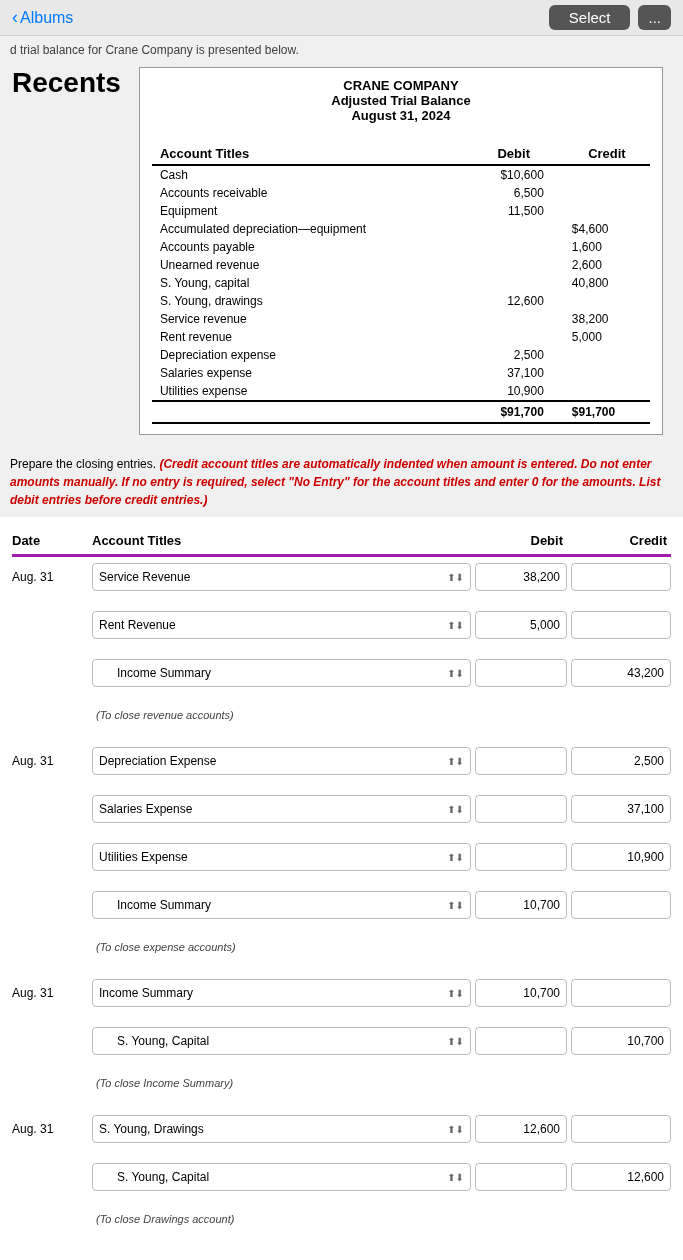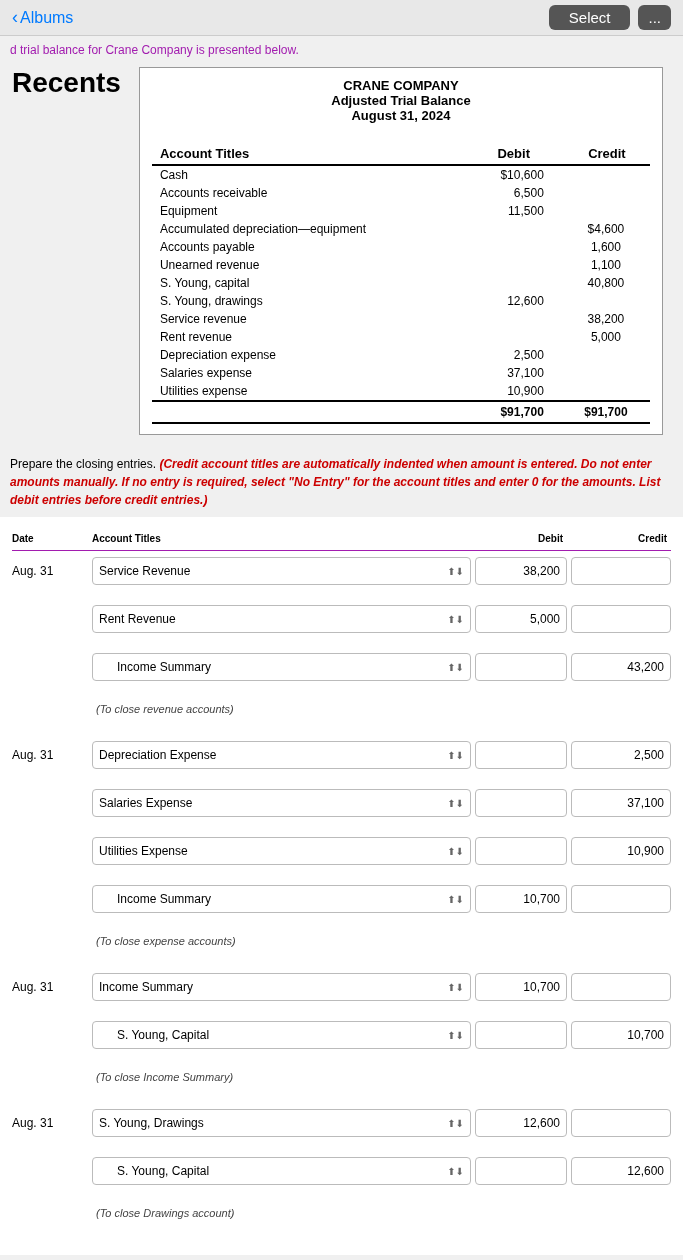--- a/index.html
+++ b/index.html
@@ -104,21 +104,21 @@
     }
     .tb-table th.col-title { text-align: left; }
     .tb-table th.col-debit { text-align: center; }
     .tb-table th.col-credit { text-align: center; }
     .tb-table td {
       padding: 2px 8px;
       font-size: 12px;
     }
     .tb-table td.col-title { text-align: left; }
     .tb-table td.col-debit { text-align: right; padding-right: 20px; }
-    .tb-table td.col-credit { text-align: center; padding-right: 10px; }
+    .tb-table td.col-credit { text-align: left; padding-right: 10px; }
     .tb-table tr.total-row td {
       border-top: 2px solid #000;
       border-bottom: 2px solid #000;
       font-weight: bold;
       padding-top: 3px;
       padding-bottom: 3px;
     }
 
     
     .instruction-text {
@@ -137,23 +137,23 @@
     
     .closing-section {
       background: white;
       padding: 10px 12px;
       margin: 0;
     }
     .closing-table-header {
       display: grid;
       grid-template-columns: 80px 1fr 100px 100px;
       font-weight: bold;
-      font-size: 10px;
+      font-size: 13px;
       padding: 6px 0;
-      border-bottom: 1px solid #a21caf;
+      border-bottom: 3px solid #a21caf;
       margin-bottom: 6px;
     }
 
     .entry-group {
       margin-bottom: 10px;
     }
     .entry-row {
       display: grid;
       grid-template-columns: 80px 1fr 100px 100px;
       align-items: center;
@@ -222,21 +222,21 @@
   <div class="back-btn">
     <span class="back-chevron">‹</span>
     <span class="nav-title">Albums</span>
   </div>
   <button class="select-btn">Select</button>
   <button class="more-btn">...</button>
 </div>
 
 <div style="background:#f0f0f0; padding: 6px 10px 2px 10px;">
   
-  <span style="font-size:12px; color:#a21caf;">d trial balance for Crane Company is presented below.</span>
+  <span style="font-size:12px; color:#404040;">d trial balance for Crane Company is presented below.</span>
 </div>
 
 <div class="recents-header">
   <div style="display:flex; align-items:flex-start; gap:10px;">
     <span class="recents-title">Recents</span>
 
     <div style="flex:1;">
       <div class="trial-balance-container">
         <div class="tb-company">CRANE COMPANY</div>
         <div class="tb-subtitle">Adjusted Trial Balance</div>
@@ -271,21 +271,21 @@
     <td class="col-credit">$4,600</td>
   </tr>
               <tr>
     <td class="col-title">Accounts payable</td>
     <td class="col-debit"></td>
     <td class="col-credit">1,600</td>
   </tr>
               <tr>
     <td class="col-title">Unearned revenue</td>
     <td class="col-debit"></td>
-    <td class="col-credit">1,100</td>
+    <td class="col-credit">2,600</td>
   </tr>
               <tr>
     <td class="col-title">S. Young, capital</td>
     <td class="col-debit"></td>
     <td class="col-credit">40,800</td>
   </tr>
               <tr>
     <td class="col-title">S. Young, drawings</td>
     <td class="col-debit">12,600</td>
     <td class="col-credit"></td>

